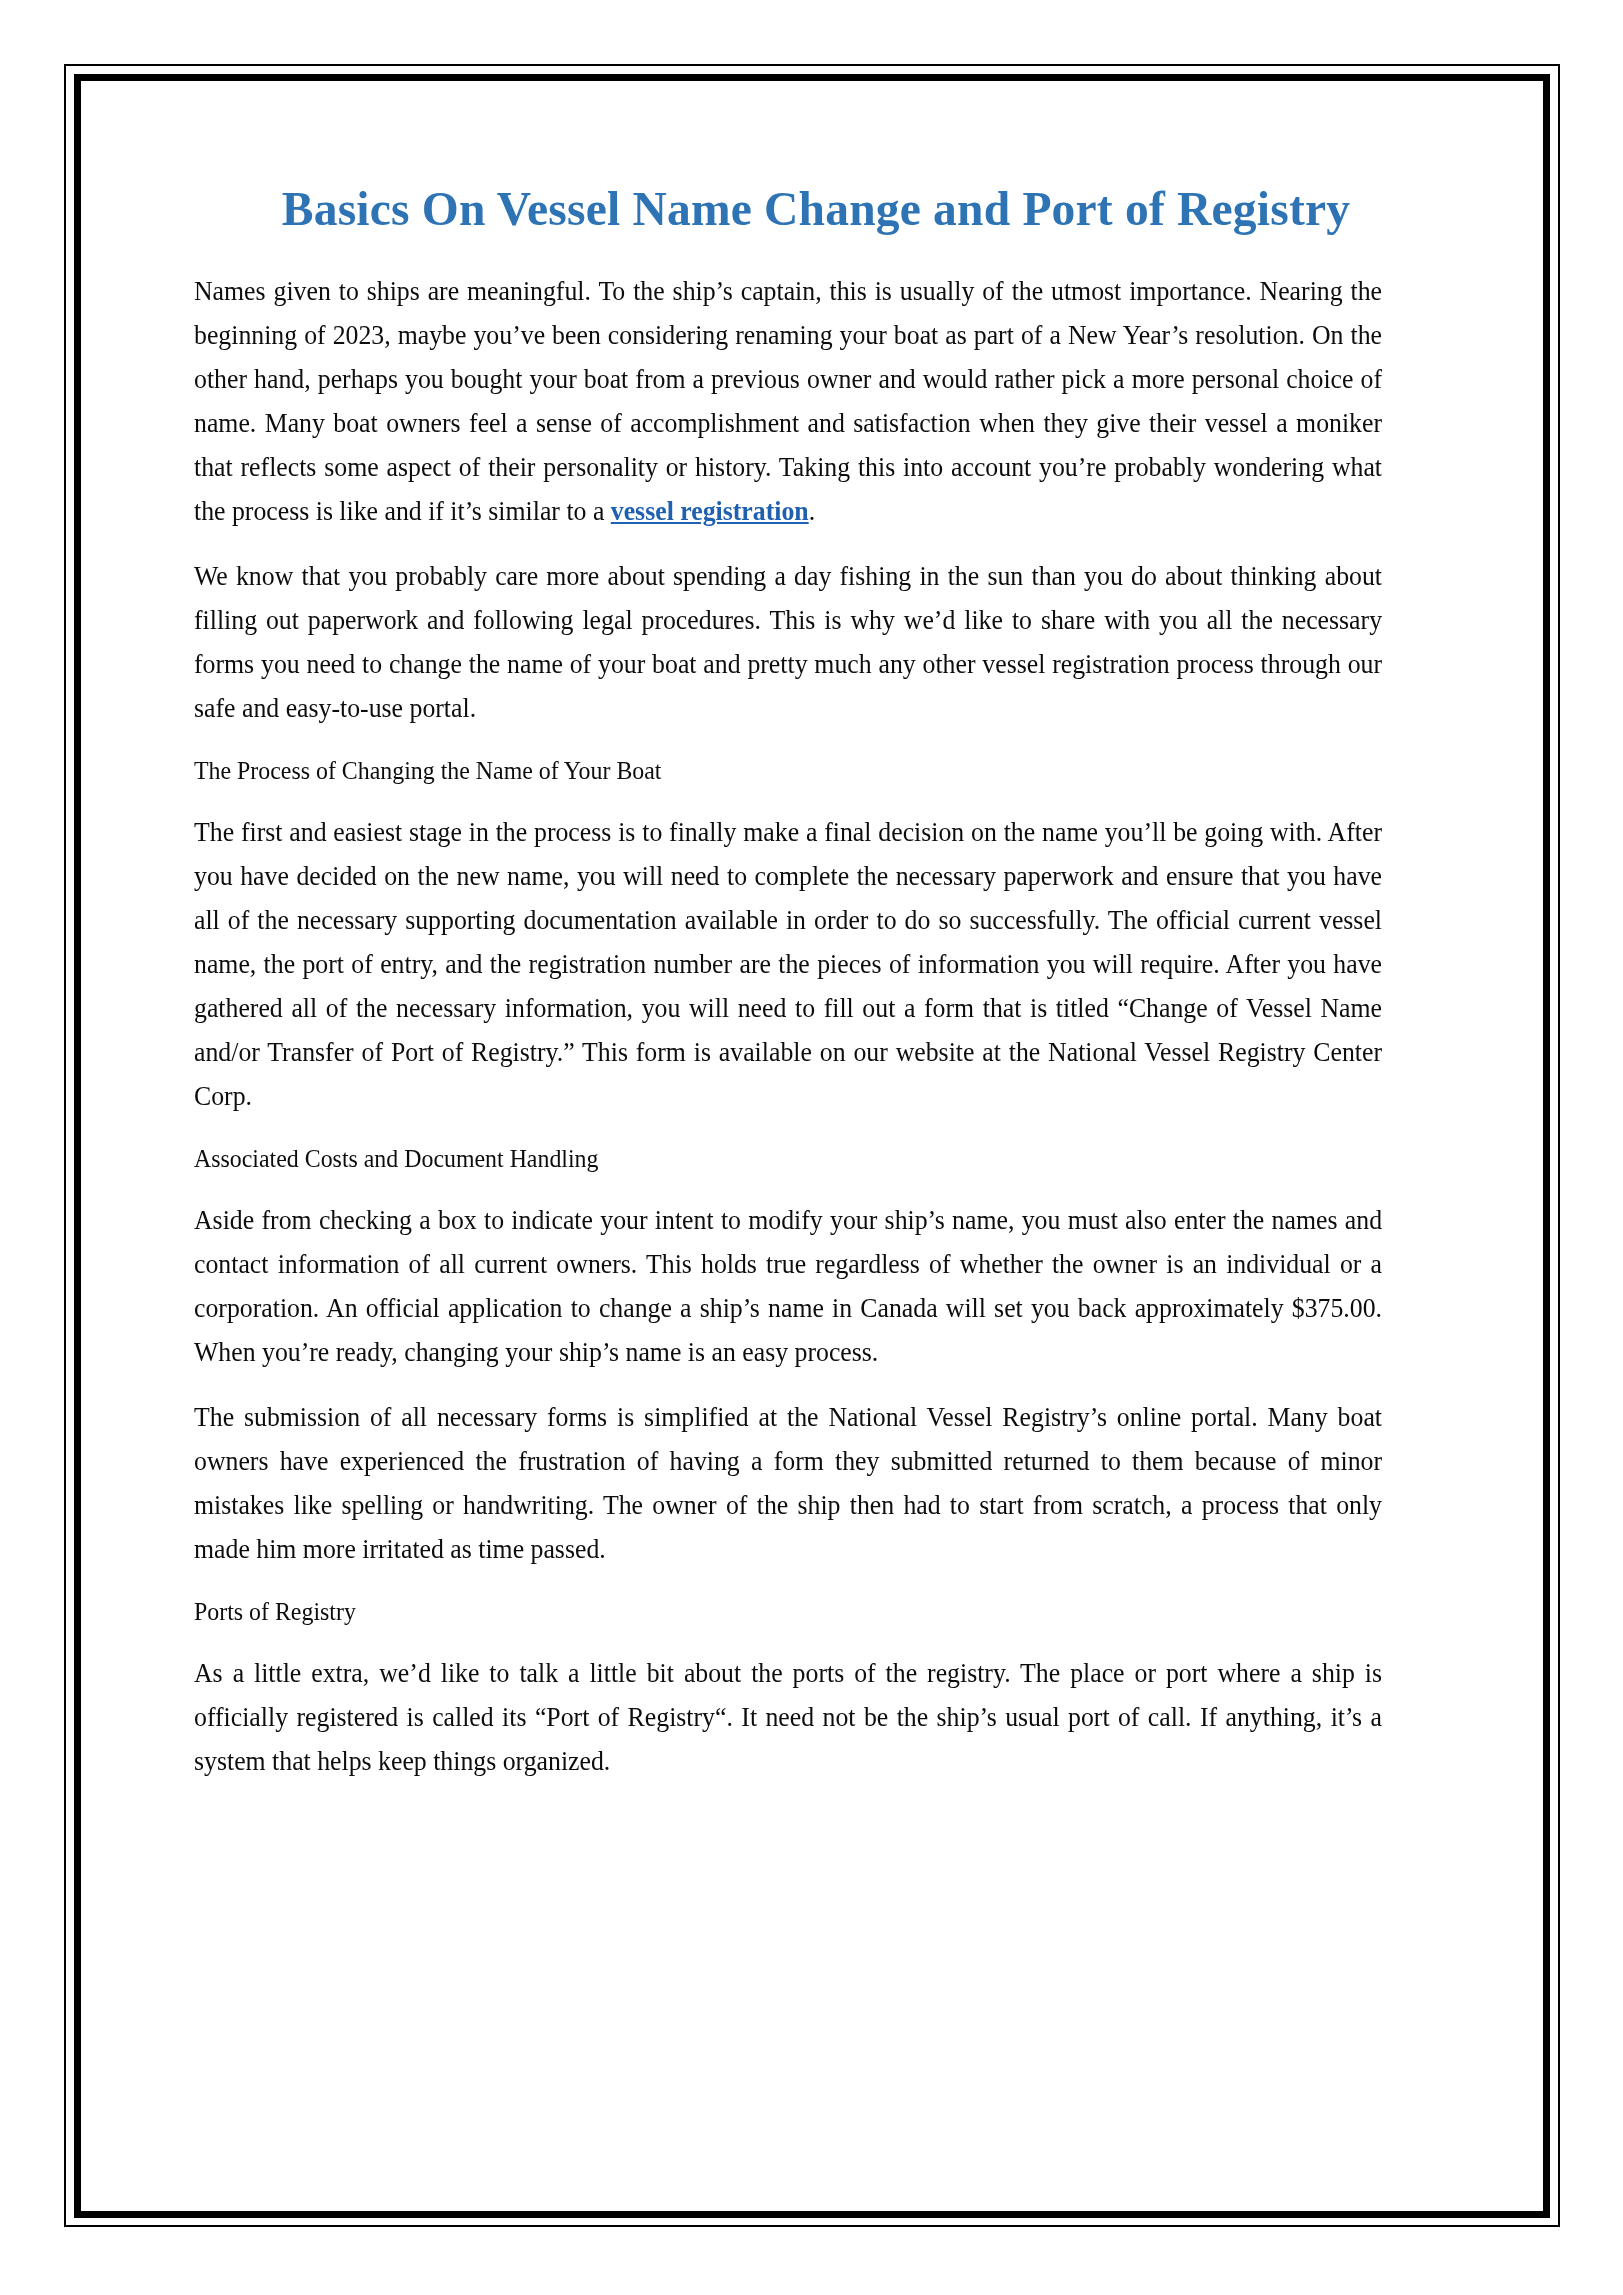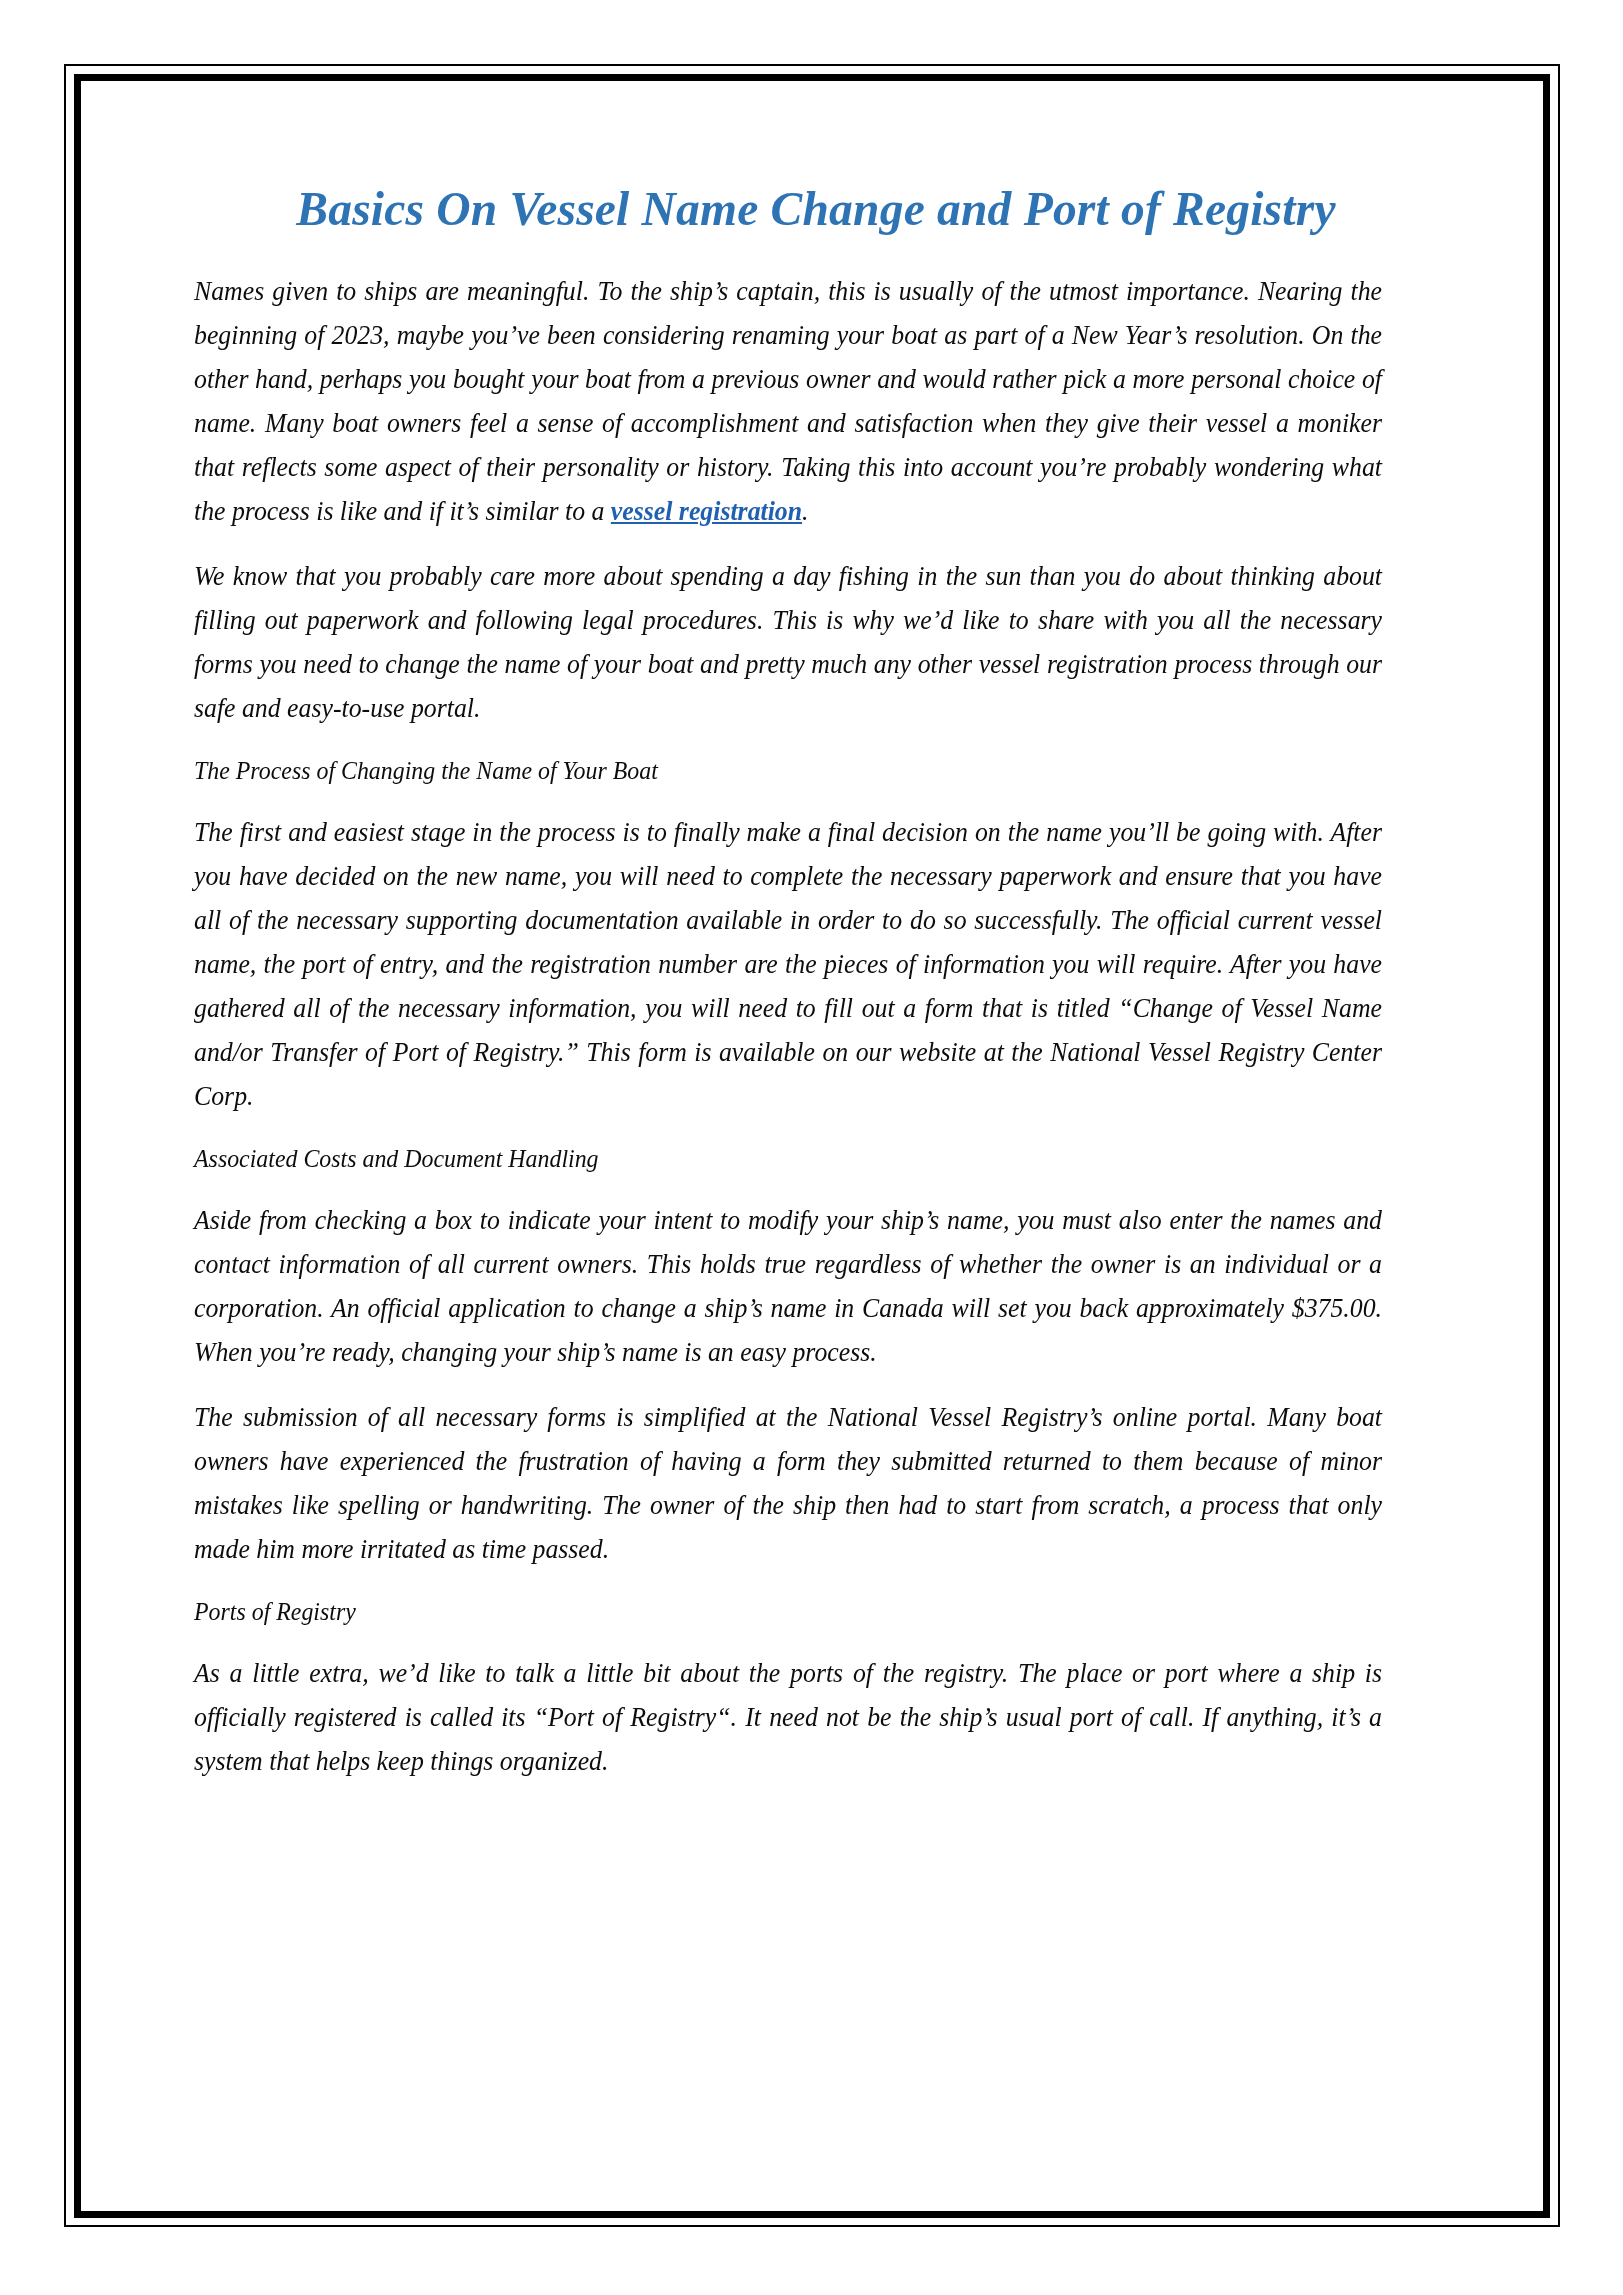--- a/index.html
+++ b/index.html
@@ -39,21 +39,20 @@
     box-sizing: border-box;
     pointer-events: none;
   }
 
   
   .content {
     position: absolute;
     left: 194px;
     top: 181px;
     width: 1244px;
-    font-style: italic;
   }
 
   .doc-title {
     margin: 0 0 0 0;
     padding: 0;
     text-align: center;
     color: #2E74B5;
     font-family: "Liberation Serif", "DejaVu Serif", serif;
     font-weight: bold;
     font-size: 48px;

